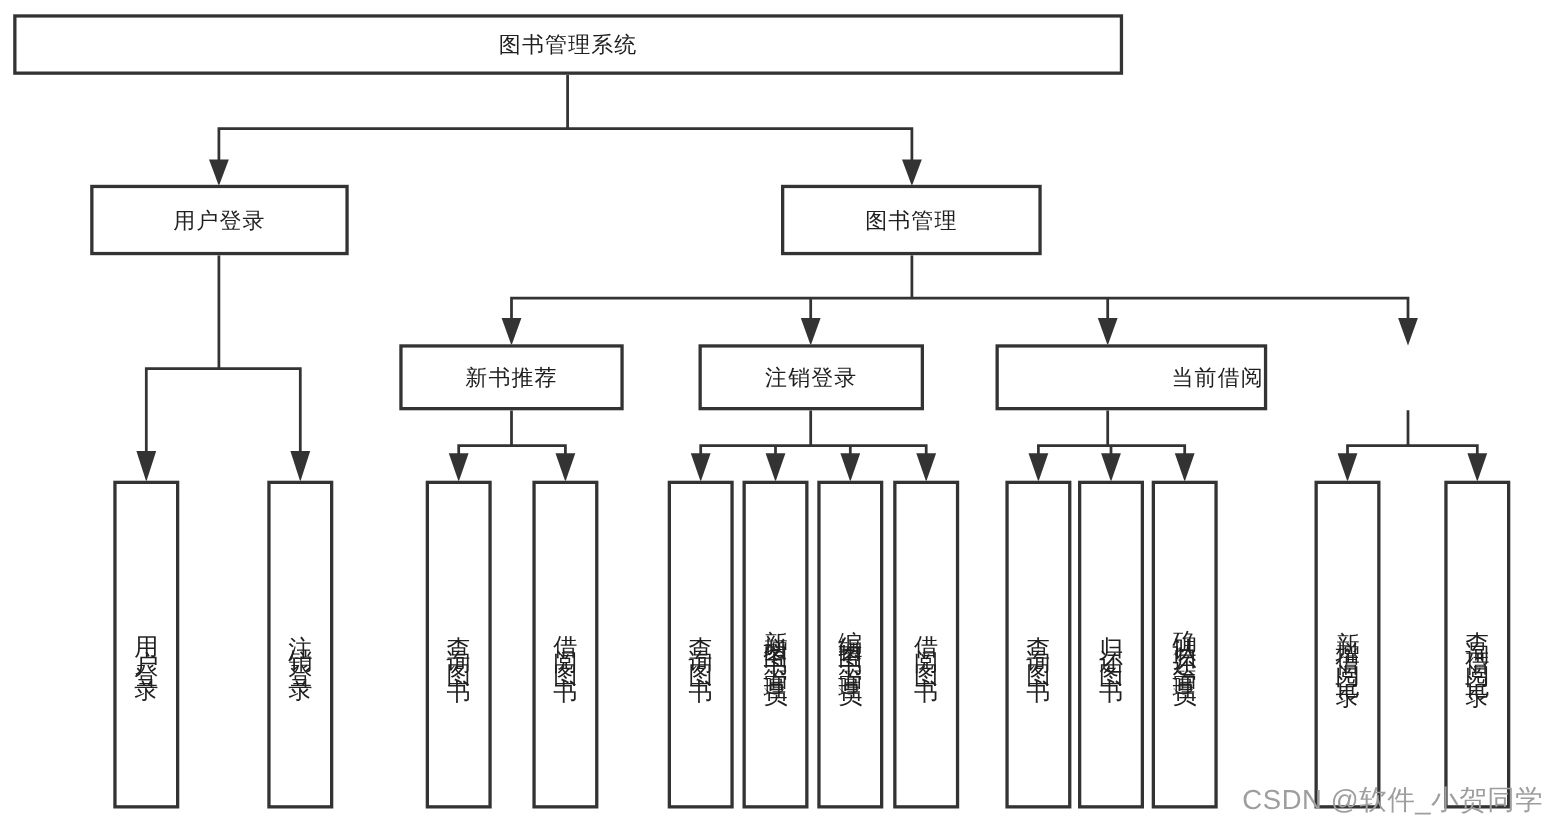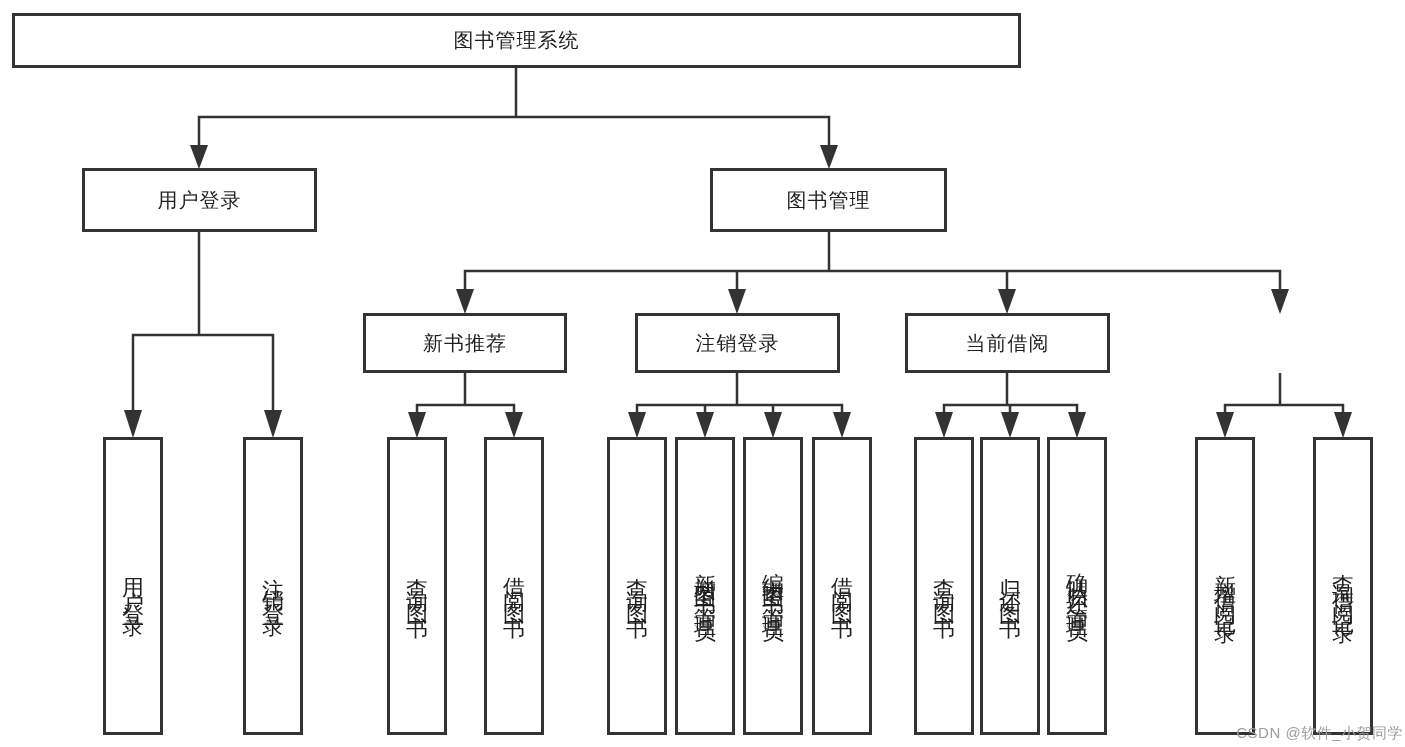--- a/index.html
+++ b/index.html
@@ -30,21 +30,21 @@
     line-height:1;
     white-space:nowrap;
   }
   .v-short .label{letter-spacing:13px;}
   .v-med   .label{letter-spacing:10px;}
   .v-long  .label{letter-spacing:7px;}
   .wm{
     position:absolute;
     right:2px;bottom:4px;
     color:#9e9e9e;
-    font-size:15px;
+    font-size:25px;
     letter-spacing:0.5px;
     z-index:5;
     white-space:nowrap;
   }
 </style>
 </head>
 <body>
 
 <div id="canvas">
 
@@ -108,21 +108,21 @@
   <div class="node" style="left:363px;top:313px;width:204px;height:60px;">
     <span class="label">新书推荐</span>
   </div>
 
   <div class="node" style="left:710px;top:168px;width:237px;height:64px;">
     <span class="label">图书管理</span>
   </div>
   <div class="node" style="left:635px;top:313px;width:205px;height:60px;">
     <span class="label">注销登录</span>
   </div>
-  <div class="node" style="left:905px;top:313px;width:205px;height:60px;">
+  <div class="node" style="left:905px;top:313px;width:247px;height:60px;justify-content:flex-end;">
     <span class="label">当前借阅</span>
   </div>
 
   <div class="node leaf v-short" style="left:103px;">
     <span class="label">用户登录</span>
   </div>
   <div class="node leaf v-short" style="left:243px;">
     <span class="label">注销登录</span>
   </div>
 

